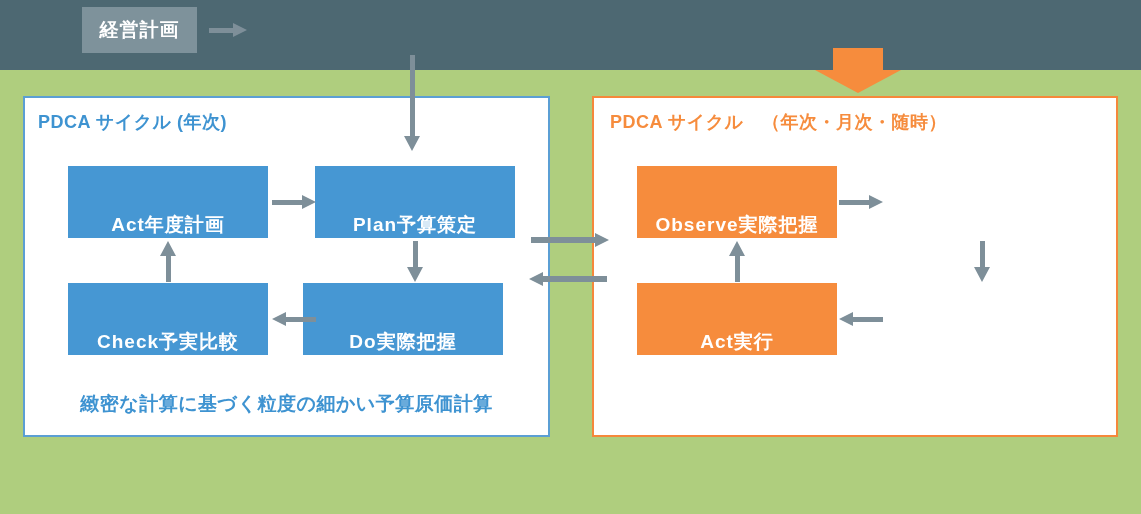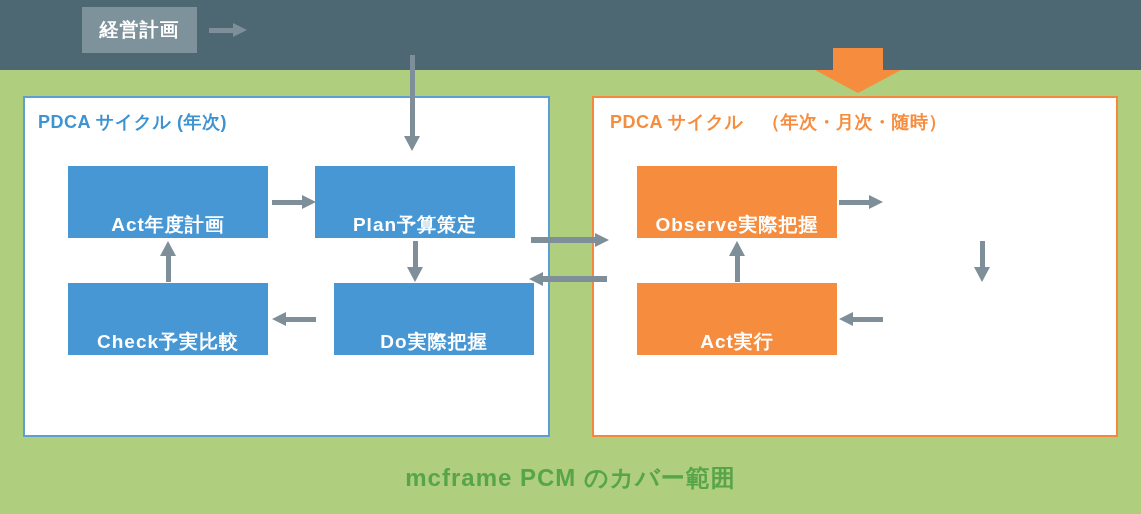--- a/index.html
+++ b/index.html
@@ -109,21 +109,21 @@
     <span>年度計画</span>
   </div>
   <div class="cycle-box blue" style="left:315px;top:166px;">
     <span>Plan</span>
     <span>予算策定</span>
   </div>
   <div class="cycle-box blue" style="left:68px;top:283px;">
     <span>Check</span>
     <span>予実比較</span>
   </div>
-  <div class="cycle-box blue" style="left:334px;top:283px;">
+  <div class="cycle-box blue" style="left:303px;top:283px;">
     <span>Do</span>
     <span>実際把握</span>
   </div>
 
   <div class="arr arr-r" style="left:272px;top:195px;width:44px;height:14px;">
     <div class="stem"></div>
     <div class="head"></div>
   </div>
   <div class="arr arr-v arr-d" style="left:407px;top:241px;width:16px;height:41px;">
     <div class="stem"></div>
@@ -131,20 +131,21 @@
   </div>
   <div class="arr arr-l" style="left:272px;top:312px;width:44px;height:14px;">
     <div class="head"></div>
     <div class="stem"></div>
   </div>
   <div class="arr arr-v arr-u" style="left:160px;top:241px;width:16px;height:41px;">
     <div class="head"></div>
     <div class="stem"></div>
   </div>
 
+  <div class="caption pdca">緻密な計算に基づく粒度の細かい予算原価計算</div>
 
   <div class="panel ooda"></div>
   <div class="panel-title ooda">PDCA サイクル　（年次・月次・随時）</div>
 
   <div class="cycle-box orange" style="left:637px;top:166px;">
     <span>Observe</span>
     <span>実際把握</span>
   </div>
   <div class="cycle-box orange" style="left:637px;top:283px;">
     <span>Act</span>
@@ -171,15 +172,14 @@
 
   <div class="arr arr-r arr-thick" style="left:531px;top:233px;width:78px;height:14px;">
     <div class="stem"></div>
     <div class="head"></div>
   </div>
   <div class="arr arr-l arr-thick" style="left:529px;top:272px;width:78px;height:14px;">
     <div class="head"></div>
     <div class="stem"></div>
   </div>
 
-  <div class="footer">mcframe PCM のカバー範囲</div>
 
 </div>
 
 </body></html>

